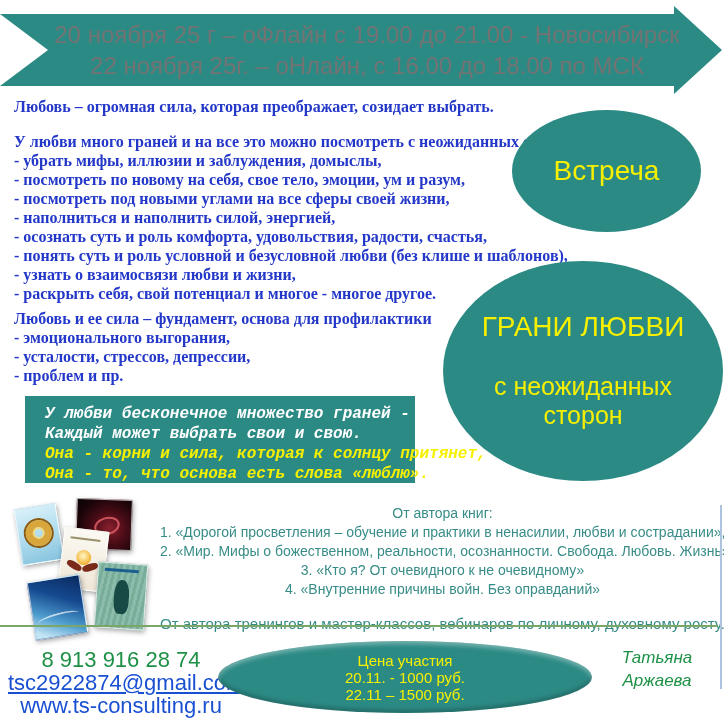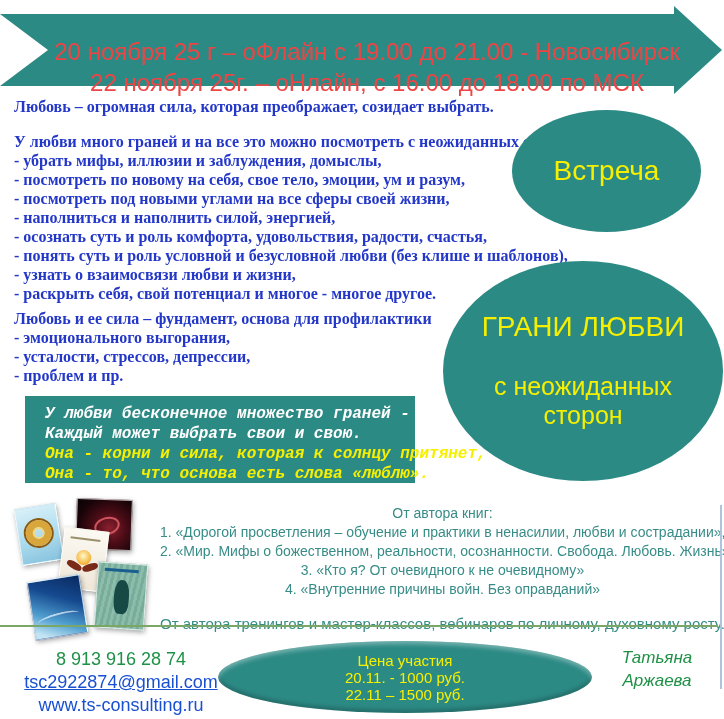--- a/index.html
+++ b/index.html
@@ -1,22 +1,22 @@
 <!DOCTYPE html>
 <html><head>
 <meta charset="utf-8">
 <style>
   html,body{margin:0;padding:0;background:#fff;}
   #canvas{position:relative;width:724px;height:719px;background:#ffffff;overflow:hidden;
           font-family:"Liberation Sans",sans-serif;}
 
   
   .banner-svg{position:absolute;left:0;top:0;}
-  .banner-text{position:absolute;left:50px;right:40px;top:36px;text-align:center;
-               color:#ef4444;font-size:24px;line-height:31px;white-space:nowrap;}
+  .banner-text{position:absolute;left:50px;right:40px;top:19px;text-align:center;
+               color:#737373;font-size:24px;line-height:31px;white-space:nowrap;}
 
   
   .main-col{position:absolute;left:14px;top:97px;width:585px;color:#2337c8;
             font-family:"Liberation Serif",serif;font-weight:bold;font-size:16px;}
   .main-col .line{line-height:19px;white-space:nowrap;}
   .gap16{height:16px;}
   .gap6{height:6px;}
 
   
   .ellipse{position:absolute;background:#2c8a85;border-radius:50%;}
@@ -68,21 +68,21 @@
               color:#378c87;font-size:14px;}
   .books-list .bl{line-height:19px;white-space:nowrap;}
   .books-list .footer{margin-top:16px;font-size:15px;white-space:nowrap;}
 
   
   .hline{position:absolute;left:0;top:625px;width:718px;height:2px;background:#7aa768;}
   .vline{position:absolute;left:720px;top:505px;width:2px;height:184px;background:#aec4de;}
 
   
   .contacts{position:absolute;left:8px;top:648px;width:226px;text-align:center;
-            font-size:18px;line-height:23px;}
+            font-size:22px;line-height:23px;}
   .phone{color:#1e9146;}
   .email{color:#1950d2;text-decoration:underline;display:block;}
   .website{color:#1950d2;text-decoration:none;display:block;}
 
   .price{left:218px;top:641px;width:374px;height:72px;display:flex;flex-direction:column;
          align-items:center;justify-content:center;color:#f6f000;font-size:15px;line-height:17px;
          text-align:center;box-shadow:inset 0 3px 4px rgba(255,255,255,.35),inset 0 -3px 4px rgba(0,0,0,.22);}
 
   .author{position:absolute;left:604px;top:646px;width:106px;text-align:center;
           color:#1e9146;font-style:italic;font-size:17px;line-height:23px;}

